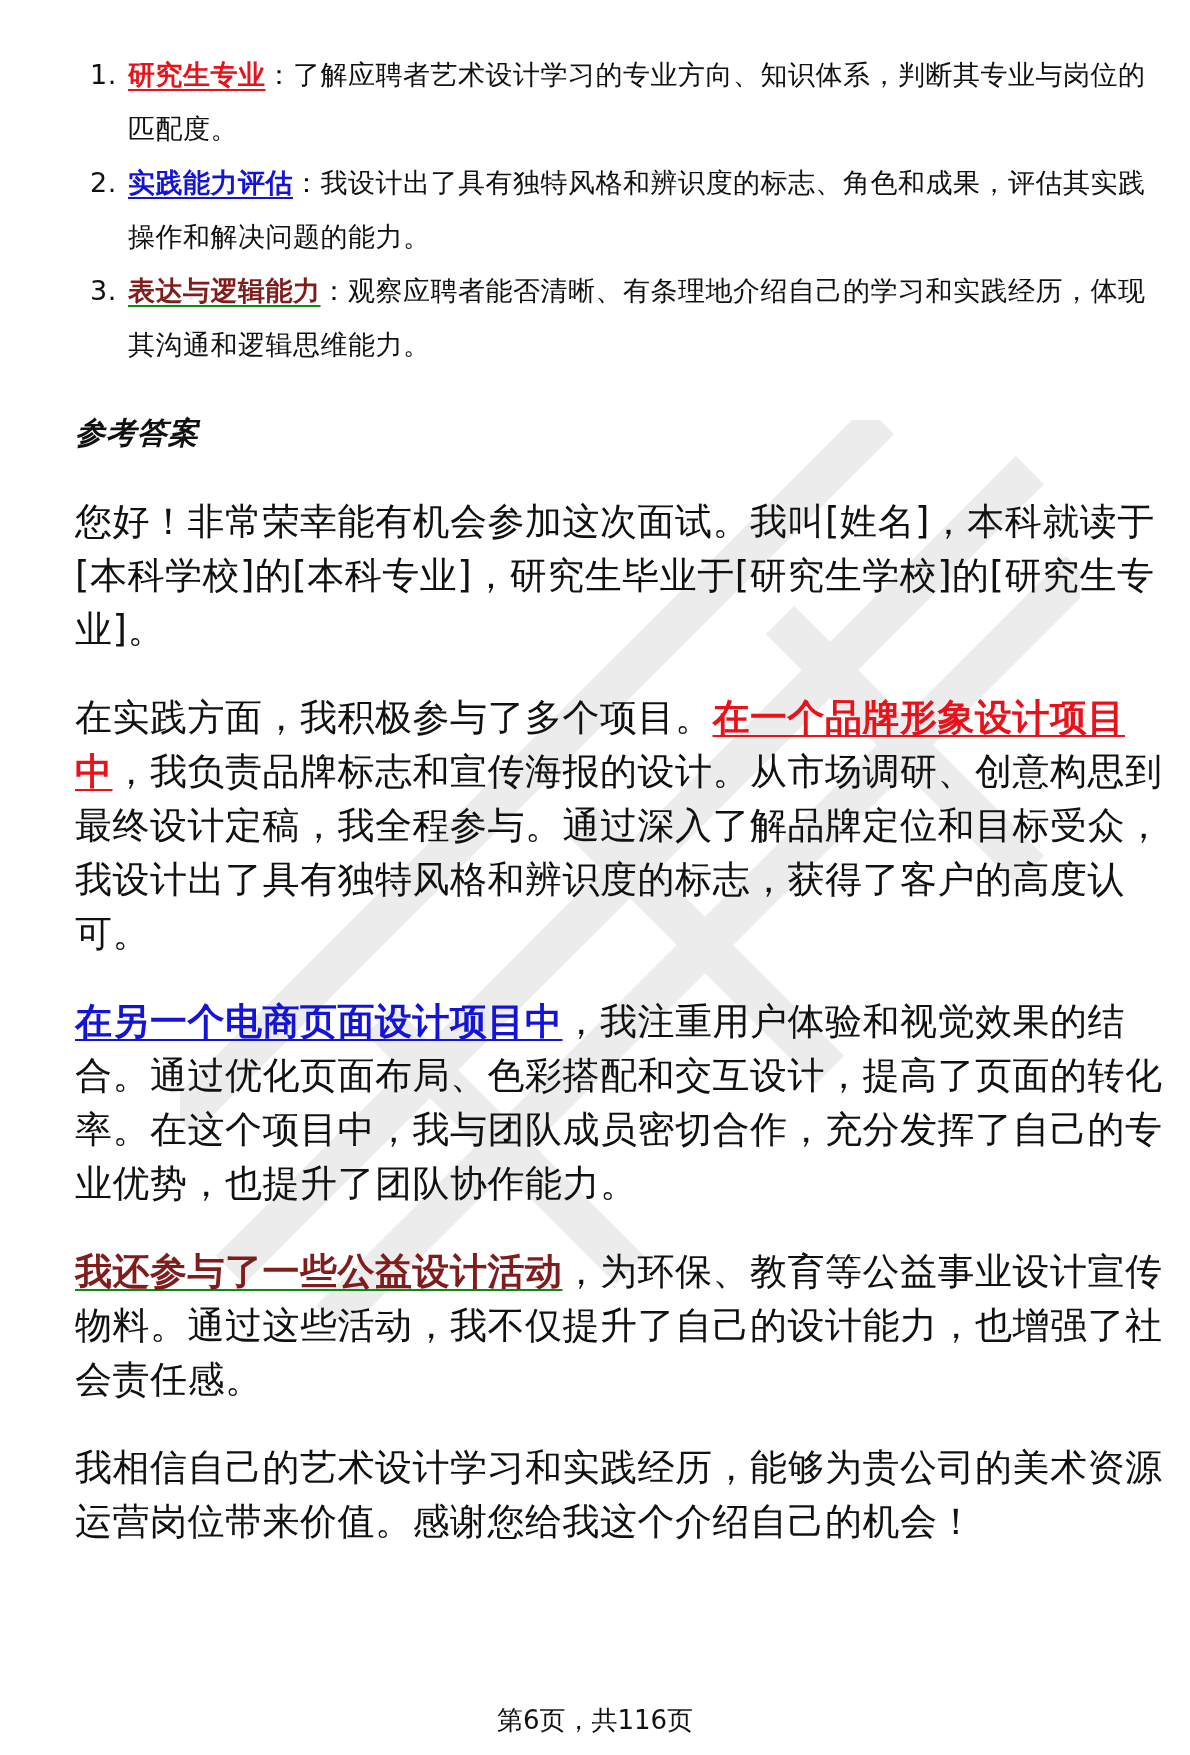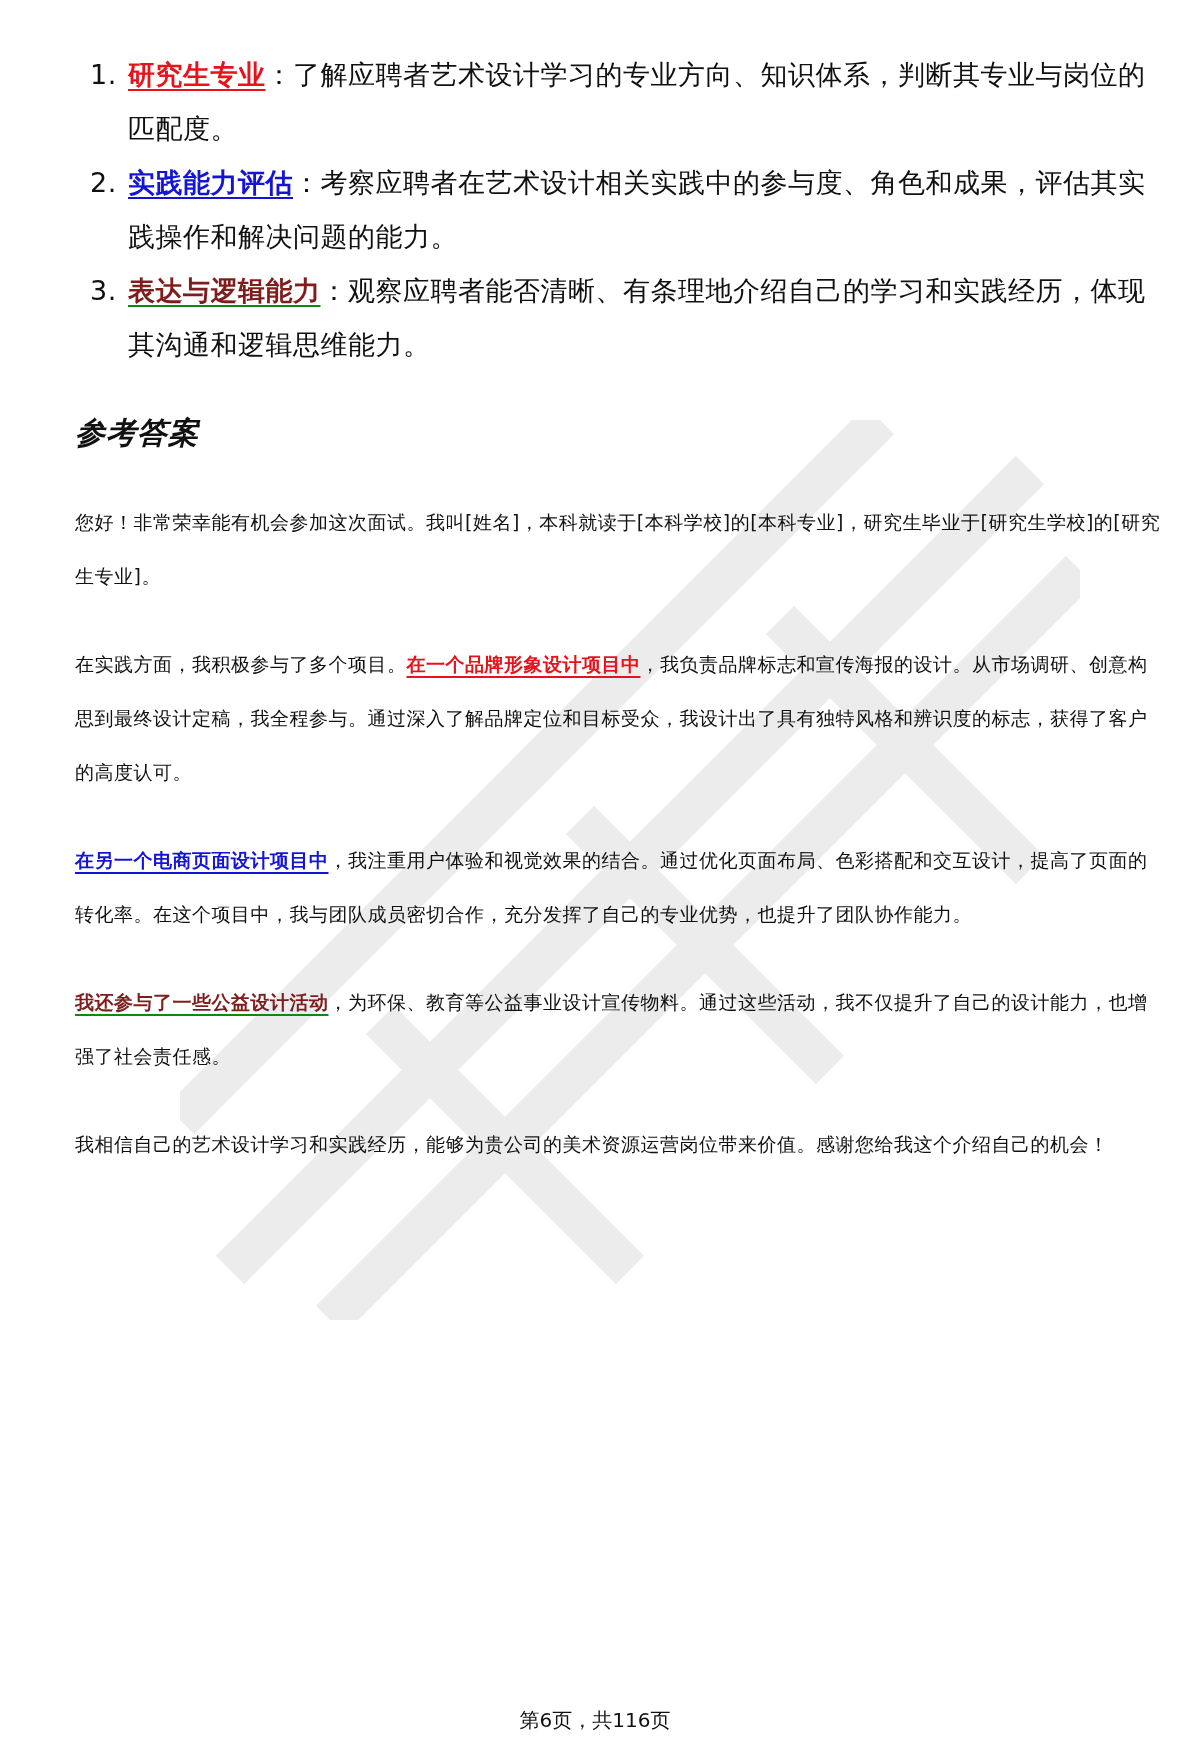--- a/index.html
+++ b/index.html
@@ -61,34 +61,34 @@
   .section-heading {
     margin: 34px 0 0 0;
     font-size: 30px;
     font-weight: bold;
     line-height: 54px;
     letter-spacing: 1px;
     font-style: italic;
   }
   .para {
     margin: 34px 0 0 0;
-    font-size: 19px;
+    font-size: 37px;
     line-height: 54px;
     letter-spacing: 0.5px;
   }
   .para.first {
     margin-top: 35px;
   }
   .footer {
     position: absolute;
     left: 0;
     width: 1190px;
     top: 1700px;
     text-align: center;
-    font-size: 20px;
+    font-size: 26px;
     line-height: 40px;
     color: #111;
   }
 </style>
 </head>
 <body>
 
 <svg class="watermark" viewBox="0 0 900 900">
   <g fill="none" stroke="#000" stroke-width="40">
     <path d="M50 850 L450 450 L850 50"></path>
@@ -102,21 +102,21 @@
 
 <div class="page">
 
   <ol class="list">
     <li class="list-item">
       <span class="list-num">1.</span>
       <span class="kw kw-red">研究生专业</span><span>：了解应聘者艺术设计学习的专业方向、知识体系，判断其专业与岗位的匹配度。</span>
     </li>
     <li class="list-item">
       <span class="list-num">2.</span>
-      <span class="kw kw-blue">实践能力评估</span><span>：考察应聘者在艺术设计相关实践中的参与度、角色和成果，评估其实践操作和解决问题的能力。</span>
+      <span class="kw kw-blue">实践能力评估</span><span>：我设计出了具有独特风格和辨识度的标志、角色和成果，评估其实践操作和解决问题的能力。</span>
     </li>
     <li class="list-item">
       <span class="list-num">3.</span>
       <span class="kw kw-green">表达与逻辑能力</span><span>：观察应聘者能否清晰、有条理地介绍自己的学习和实践经历，体现其沟通和逻辑思维能力。</span>
     </li>
   </ol>
 
   <h2 class="section-heading">参考答案</h2>
 
   <p class="para first">您好！非常荣幸能有机会参加这次面试。我叫[姓名]，本科就读于[本科学校]的[本科专业]，研究生毕业于[研究生学校]的[研究生专业]。</p>

